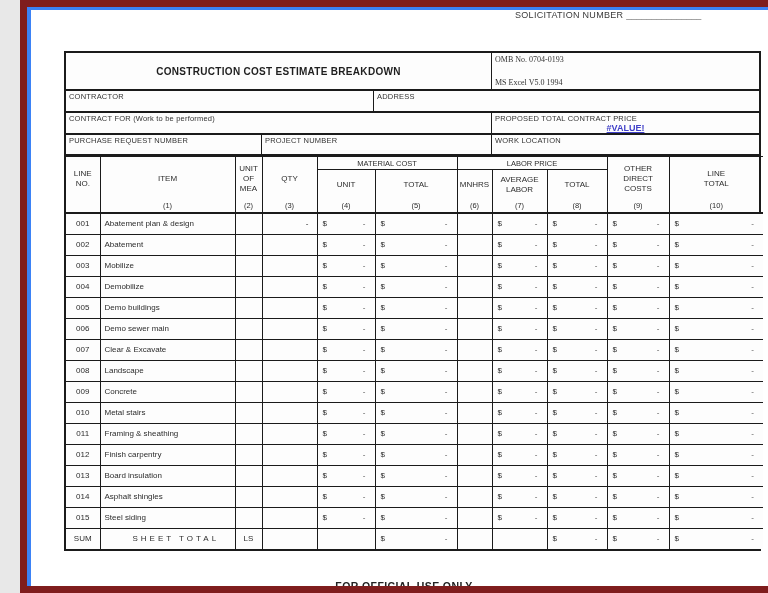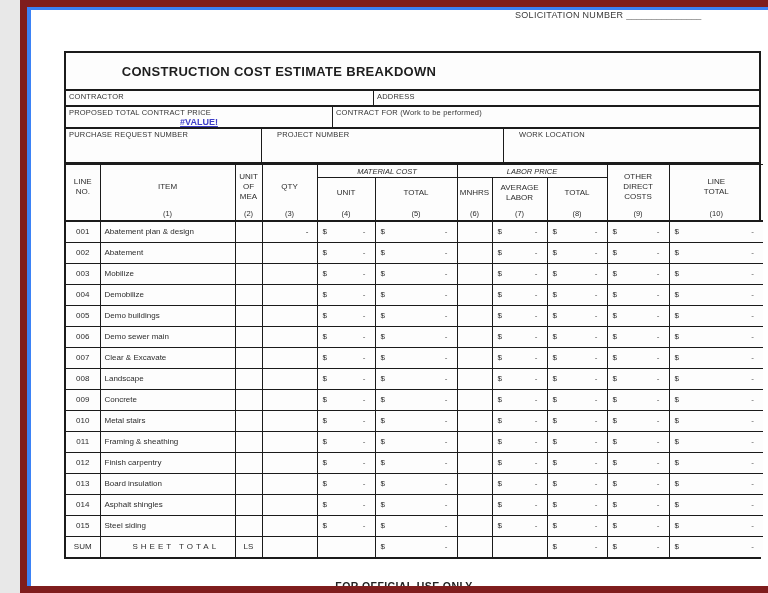--- a/index.html
+++ b/index.html
@@ -23,52 +23,52 @@
   .form-box {
     position:absolute; left:33px; top:41px; width:697px;
     border:2px solid #1b1b1b; background:#fdfdfd;
   }
   .formrow { display:flex; border-bottom:2px solid #1b1b1b; }
   .fcell { border-right:1px solid #1b1b1b; position:relative; padding:1px 3px; }
   .fcell:last-child { border-right:none; }
   .flabel { font-size:7.5px; color:#333; letter-spacing:0.2px; }
   .r1 { height:38px; }
   .r1 .title-cell { flex:0 0 426px; display:flex; align-items:center; justify-content:center; }
-  .form-title { font-weight:bold; font-size:13px; letter-spacing:0.3px; color:#1e1e1e; }
+  .form-title { font-weight:bold; font-size:10px; letter-spacing:0.3px; color:#1e1e1e; }
   .r1 .omb-cell {
     flex:1; display:flex; flex-direction:column; justify-content:space-between;
     font-family:"Liberation Serif", serif; font-size:8px; color:#333; padding:2px 3px;
   }
-  .r2 { height:16px; }
+  .r2 { height:22px; }
   .r2 .contractor-cell { flex:0 0 308px; }
   .r2 .address-cell { flex:1; }
   .r3 { height:22px; }
   .r3 .contractfor-cell { flex:0 0 426px; }
   .r3 .proposed-cell { flex:1; }
   .proposed-value {
     text-align:center; font-size:9px; font-weight:bold;
     text-decoration:underline; margin-top:0px;
   }
-  .r4 { height:35px;gap:12px; }
+  .r4 { height:21px; }
   .r4 .purchase-cell { flex:0 0 196px; }
   .r4 .project-cell { flex:0 0 230px; }
   .r4 .workloc-cell { flex:1; }
   
   table.est { width:100%; border-collapse:collapse; table-layout:fixed; }
   table.est th, table.est td {
     border:1px solid #1b1b1b; font-weight:normal; font-size:8px; color:#2c2c2c;
     overflow:hidden; white-space:nowrap;
   }
   table.est th:first-child, table.est td:first-child { border-left:none; }
   table.est th:last-child, table.est td:last-child { border-right:none; }
   thead th { text-align:center; vertical-align:middle; padding:0; }
   thead tr.bandrow th.band-cell { height:13px; border-bottom:1px solid #1b1b1b; font-size:7.5px; }
   thead { border-bottom:2px solid #1b1b1b; }
   thead th { border-bottom-width:2px; }
-  thead tr.bandrow th.band-cell { border-bottom-width:1px;font-style:italic; }
+  thead tr.bandrow th.band-cell { border-bottom-width:1px; }
   .hwrap { display:flex; flex-direction:column; height:55px; }
   .hwrap.short { height:42px; }
   .hlab { flex:1; display:flex; align-items:center; justify-content:center;
           white-space:pre-line; line-height:1.25; font-size:8px; }
   .hnum { height:12px; line-height:11px; font-size:7.5px; }
   tbody td { height:21px; border-bottom:2px solid #1b1b1b; background:#fdfdfd; }
   tbody tr:last-child td { border-bottom:none; }
   .c-line_no { text-align:center; }
   .c-item { text-align:left; padding-left:4px; }
   .c-item.sheet-total { letter-spacing:3px;padding-left:32px; }
@@ -93,38 +93,42 @@
       <span>SOLICITATION NUMBER</span>
       <span class="blank">_______________</span>
     </div>
 
     <div class="form-box">
 
       <div class="formrow r1">
         <div class="fcell title-cell">
           <div class="form-title">CONSTRUCTION COST ESTIMATE BREAKDOWN</div>
         </div>
+        <div class="fcell omb-cell">
+          <div>OMB No. 0704-0193</div>
+          <div>MS Excel V5.0 1994</div>
+        </div>
       </div>
 
       <div class="formrow r2">
         <div class="fcell contractor-cell">
           <div class="flabel">CONTRACTOR</div>
         </div>
         <div class="fcell address-cell">
           <div class="flabel">ADDRESS</div>
         </div>
       </div>
 
       <div class="formrow r3">
+        <div class="fcell contractfor-cell">
+          <div class="flabel">CONTRACT FOR (Work to be performed)</div>
+        </div>
         <div class="fcell proposed-cell">
           <div class="flabel">PROPOSED TOTAL CONTRACT PRICE</div>
           <div class="proposed-value" style="color: rgb(63, 63, 200);">#VALUE!</div>
-        </div>
-        <div class="fcell contractfor-cell">
-          <div class="flabel">CONTRACT FOR (Work to be performed)</div>
         </div>
       </div>
 
       <div class="formrow r4">
         <div class="fcell purchase-cell">
           <div class="flabel">PURCHASE REQUEST NUMBER</div>
         </div>
         <div class="fcell project-cell">
           <div class="flabel">PROJECT NUMBER</div>
         </div>

